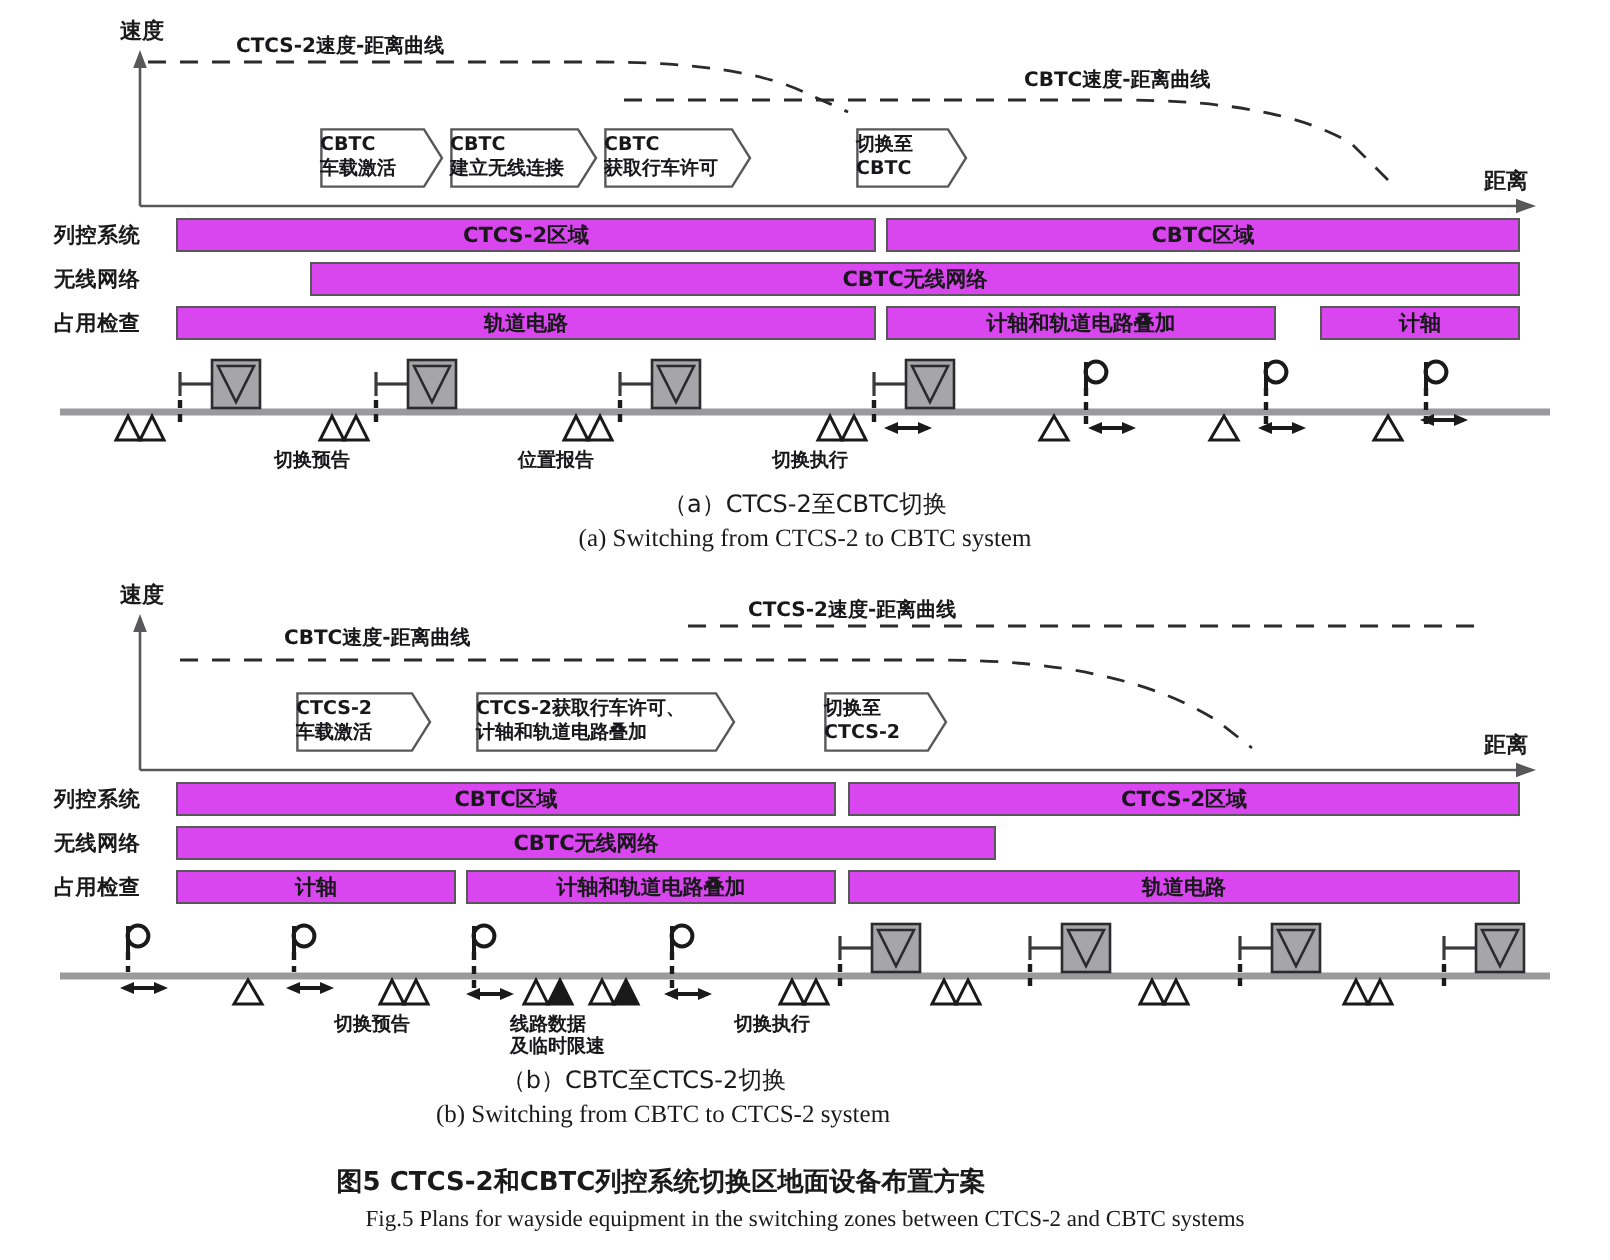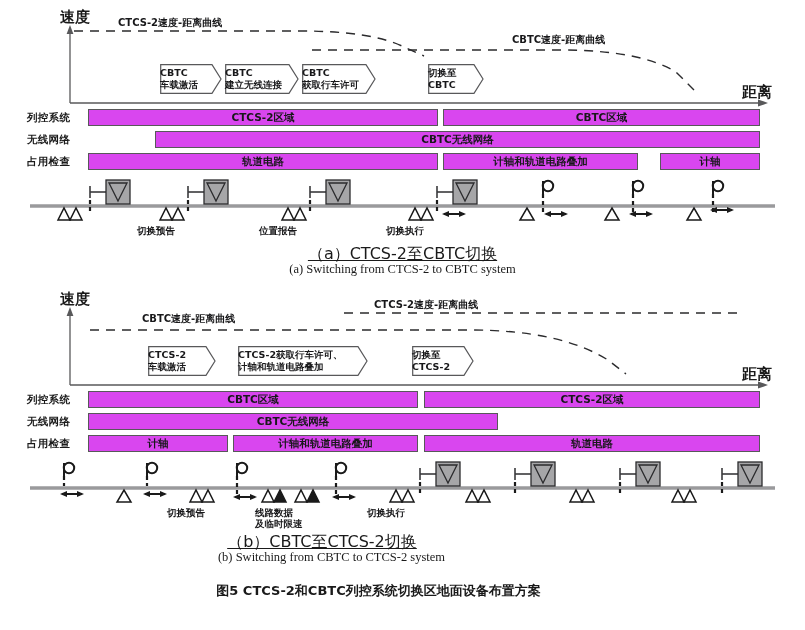--- a/index.html
+++ b/index.html
@@ -15,39 +15,39 @@
     font-family:"DejaVu Sans","Liberation Sans",sans-serif;
     white-space:nowrap;color:#1a1a1a;
   }
   .bar{
     box-sizing:border-box;border:1.2px solid #58585a;background:#d946ef;
     display:flex;align-items:center;justify-content:center;
     font-size:10.5px;font-weight:bold;white-space:nowrap;
     font-family:"DejaVu Sans","Liberation Sans",sans-serif;color:#18181a;
   }
   .axis-lbl{
-    font-size:15px;font-weight:bold;white-space:nowrap;
+    font-size:11px;font-weight:bold;white-space:nowrap;
     font-family:"DejaVu Sans","Liberation Sans",sans-serif;
   }
   .curve-lbl{
     font-size:10px;font-weight:bold;white-space:nowrap;
     font-family:"DejaVu Sans","Liberation Sans",sans-serif;color:#18181a;
   }
   .proc{
     box-sizing:border-box;position:absolute;
     font-size:9.5px;font-weight:bold;line-height:1.22;
     font-family:"DejaVu Sans","Liberation Sans",sans-serif;color:#18181a;
   }
   .proc .txt{position:absolute;left:0;top:3px;white-space:nowrap;}
   .ann{
     font-size:9.5px;font-weight:bold;text-align:left;white-space:nowrap;
     font-family:"DejaVu Sans","Liberation Sans",sans-serif;color:#18181a;
     line-height:1.2;
   }
-  .cap-cn{font-size:16px;white-space:nowrap;text-align:center;text-decoration:underline;}
+  .cap-cn{font-size:12px;white-space:nowrap;text-align:center;}
   .cap-cn .cnmix{font-family:"DejaVu Sans","Liberation Sans",sans-serif;}
   .cap-en{font-size:12.5px;white-space:nowrap;text-align:center;
           font-family:"Liberation Serif","DejaVu Serif",serif;}
   .fig-cn{font-size:13px;white-space:nowrap;text-align:center;
           font-family:"DejaVu Sans","Liberation Sans",sans-serif;font-weight:bold;}
   .fig-en{font-size:11.5px;white-space:nowrap;text-align:center;
           font-family:"Liberation Serif","DejaVu Serif",serif;}
   svg{display:block;overflow:visible;}
 </style>
 </head>
@@ -401,15 +401,16 @@
       <span>及临时限速</span>
     </div>
     <div class="abs ann" style="left:367px;top:225px;width:70px;">切换执行</div>
 
     <div class="abs cap-cn" style="left:0;top:250px;width:644px;">
       <span class="cnmix">（b）CBTC至CTCS-2切换</span>
     </div>
     <div class="abs cap-en" style="left:0;top:268px;width:663px;">(b) Switching from CBTC to CTCS-2 system</div>
   </div>
 
-  <div class="abs fig-cn" style="left:0;top:582px;width:661px;padding-left:48px;">图5    CTCS-2和CBTC列控系统切换区地面设备布置方案</div>
+  <div class="abs fig-cn" style="left:0;top:582px;width:661px;">图5    CTCS-2和CBTC列控系统切换区地面设备布置方案</div>
+  <div class="abs fig-en" style="left:0;top:604px;width:805px;">Fig.5    Plans for wayside equipment in the switching zones between CTCS-2 and CBTC systems</div>
 
 </div>
 
 </body></html>

